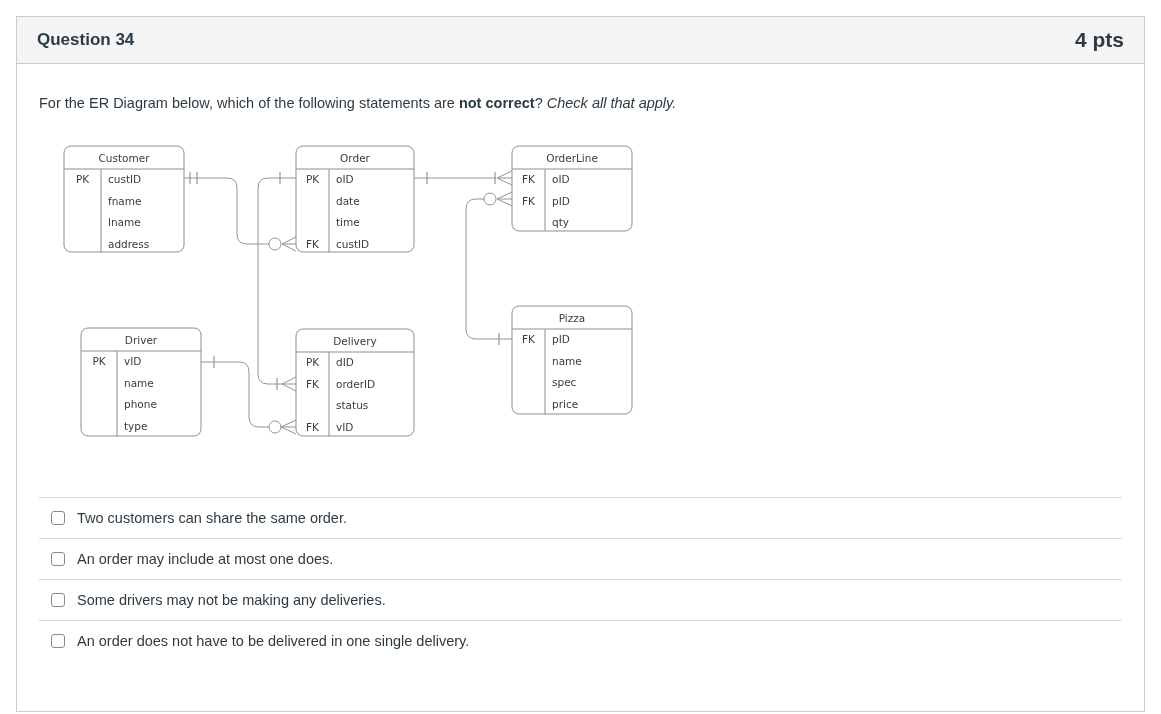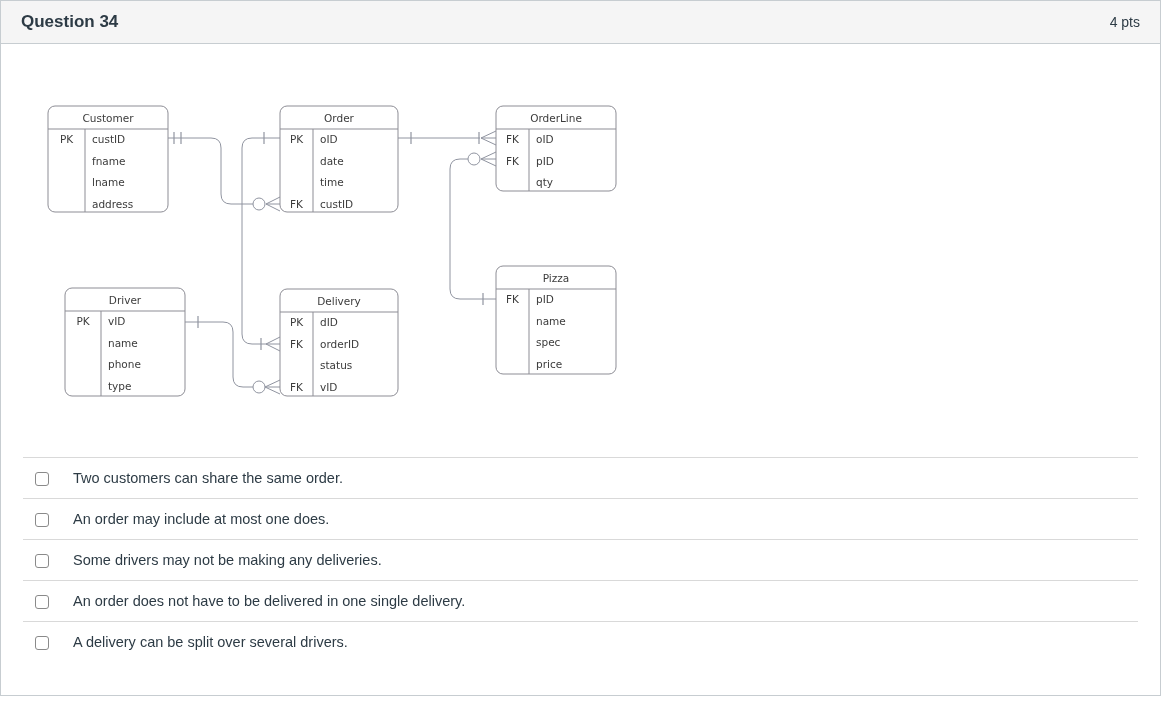--- a/index.html
+++ b/index.html
@@ -3,46 +3,46 @@
 <meta charset="utf-8">
 <style>
   * { box-sizing: border-box; }
   html, body { margin: 0; padding: 0; background: #fff; }
   body {
     width: 1161px; height: 714px;
     font-family: "Liberation Sans", "DejaVu Sans", sans-serif;
     color: var(--text, #2d3b45);
   }
   .card {
-    margin: 0;
+    margin: 16px;
     border: 1px solid var(--card-border, #c7cdd1);
     background: #fff;
     min-height: 696px;
   }
   .qheader {
     display: flex; justify-content: space-between; align-items: center;
     background: var(--header-bg, #f5f5f5);
     border-bottom: 1px solid var(--card-border, #c7cdd1);
     padding: 11px 20px;
   }
   .qheader .title { font-size: 17px; font-weight: bold; }
-  .qheader .pts { font-size: 14px; font-weight: normal; text-align: right; }
+  .qheader .pts { font-size: 21px; font-weight: bold; text-align: right; }
   .qbody { padding: 30px 22px 18px 22px; }
   .qtext { margin: 0; font-size: 14.5px; line-height: 1.35; }
   .qtext strong { font-weight: bold; }
   .qtext em { font-style: italic; }
   svg#er { display: block; margin-top: 20px; }
   svg#er text {
     font-family: "DejaVu Sans", "Liberation Sans", sans-serif;
     font-size: 10.5px;
     fill: var(--diagram-text, #3b3b3b);
   }
   .options { margin-top: 33px; }
   .opt {
-    display: flex; align-items: flex-end; gap: 24px;
+    display: flex; align-items: flex-start; gap: 12px;
     border-top: 1px solid var(--divider, #d9d9d9);
     padding: 12px 4px;
     font-size: 14.5px;
     cursor: pointer;
   }
   .opt input[type="checkbox"] {
     appearance: none; -webkit-appearance: none;
     width: 14px; height: 14px; flex: none;
     border: 1px solid var(--checkbox-border, #8a8a8a);
     border-radius: 3px; background: #fff; margin: 1px 0 0 8px;
@@ -51,20 +51,21 @@
 </style>
 </head>
 <body>
 
 <div class="card">
   <div class="qheader">
     <span class="title">Question 34</span>
     <span class="pts">4 pts</span>
   </div>
   <div class="qbody">
+    <p class="qtext"><span>For the ER Diagram below, which of the following statements are </span><strong>not correct</strong><span>? </span><em>Check all that apply.</em></p>
 
     <svg id="er" width="660" height="330" viewBox="30 125 660 330">
         <path d="M175 169 H218 Q228 169 228 179 V225 Q228 235 238 235 H272" fill="none" stroke="#9094a0" stroke-width="1"></path>
         <path d="M287 169 H259 Q249 169 249 179 V365 Q249 375 259 375 H273" fill="none" stroke="#9094a0" stroke-width="1"></path>
         <path d="M405 169 H487" fill="none" stroke="#9094a0" stroke-width="1"></path>
         <path d="M475 190 H467 Q457 190 457 200 V320 Q457 330 467 330 H503" fill="none" stroke="#9094a0" stroke-width="1"></path>
         <path d="M192 353 H230 Q240 353 240 363 V408 Q240 418 250 418 H272" fill="none" stroke="#9094a0" stroke-width="1"></path>
         <line x1="181" y1="163" x2="181" y2="175" stroke="#9094a0" stroke-width="1.2"></line>
         <line x1="188" y1="163" x2="188" y2="175" stroke="#9094a0" stroke-width="1.2"></line>
         <circle cx="266" cy="235" r="6" fill="#fff" stroke="#9094a0" stroke-width="1"></circle>
@@ -160,19 +161,15 @@
         <span>An order may include at most one does.</span>
       </label>
       <label class="opt">
         <input type="checkbox" style="">
         <span>Some drivers may not be making any deliveries.</span>
       </label>
       <label class="opt">
         <input type="checkbox" style="">
         <span>An order does not have to be delivered in one single delivery.</span>
       </label>
-      <label class="opt">
-        <input type="checkbox" style="">
-        <span>A delivery can be split over several drivers.</span>
-      </label>
     </div>
   </div>
 </div>
 
 </body></html>

